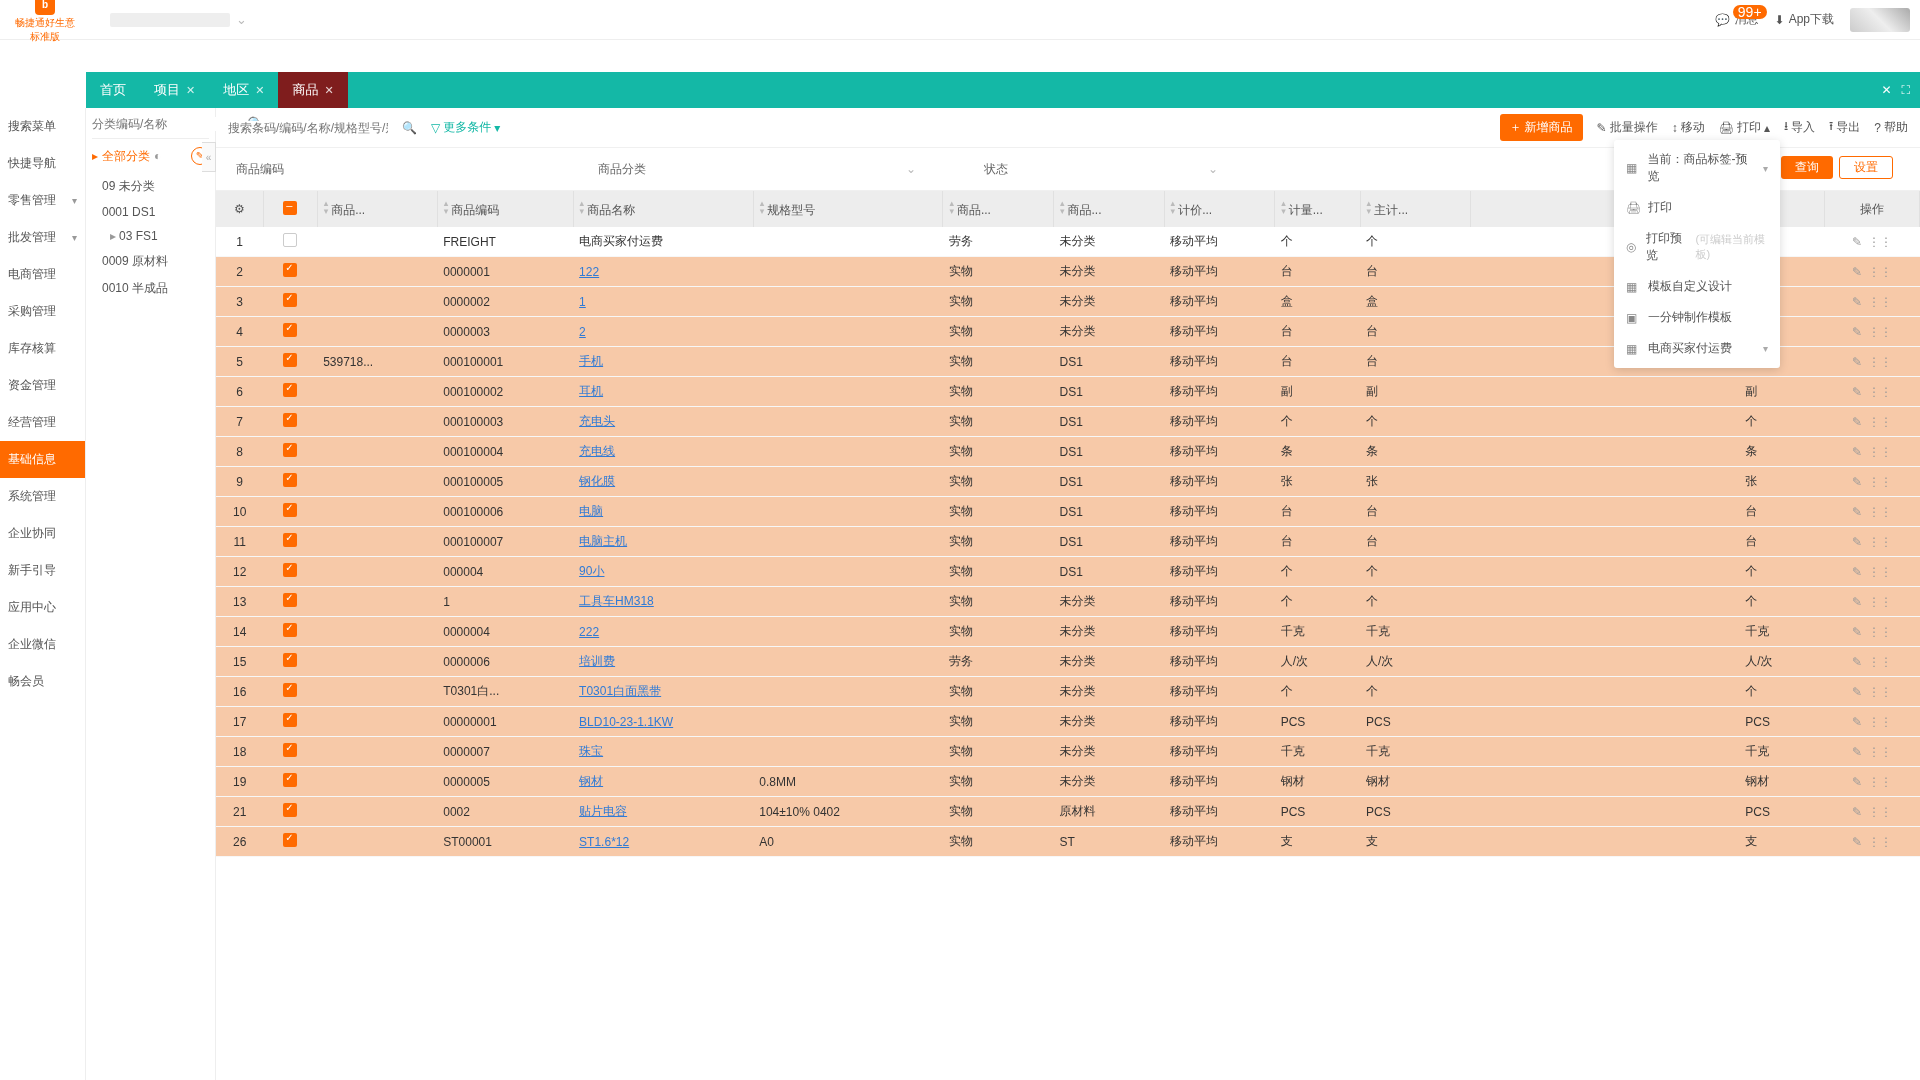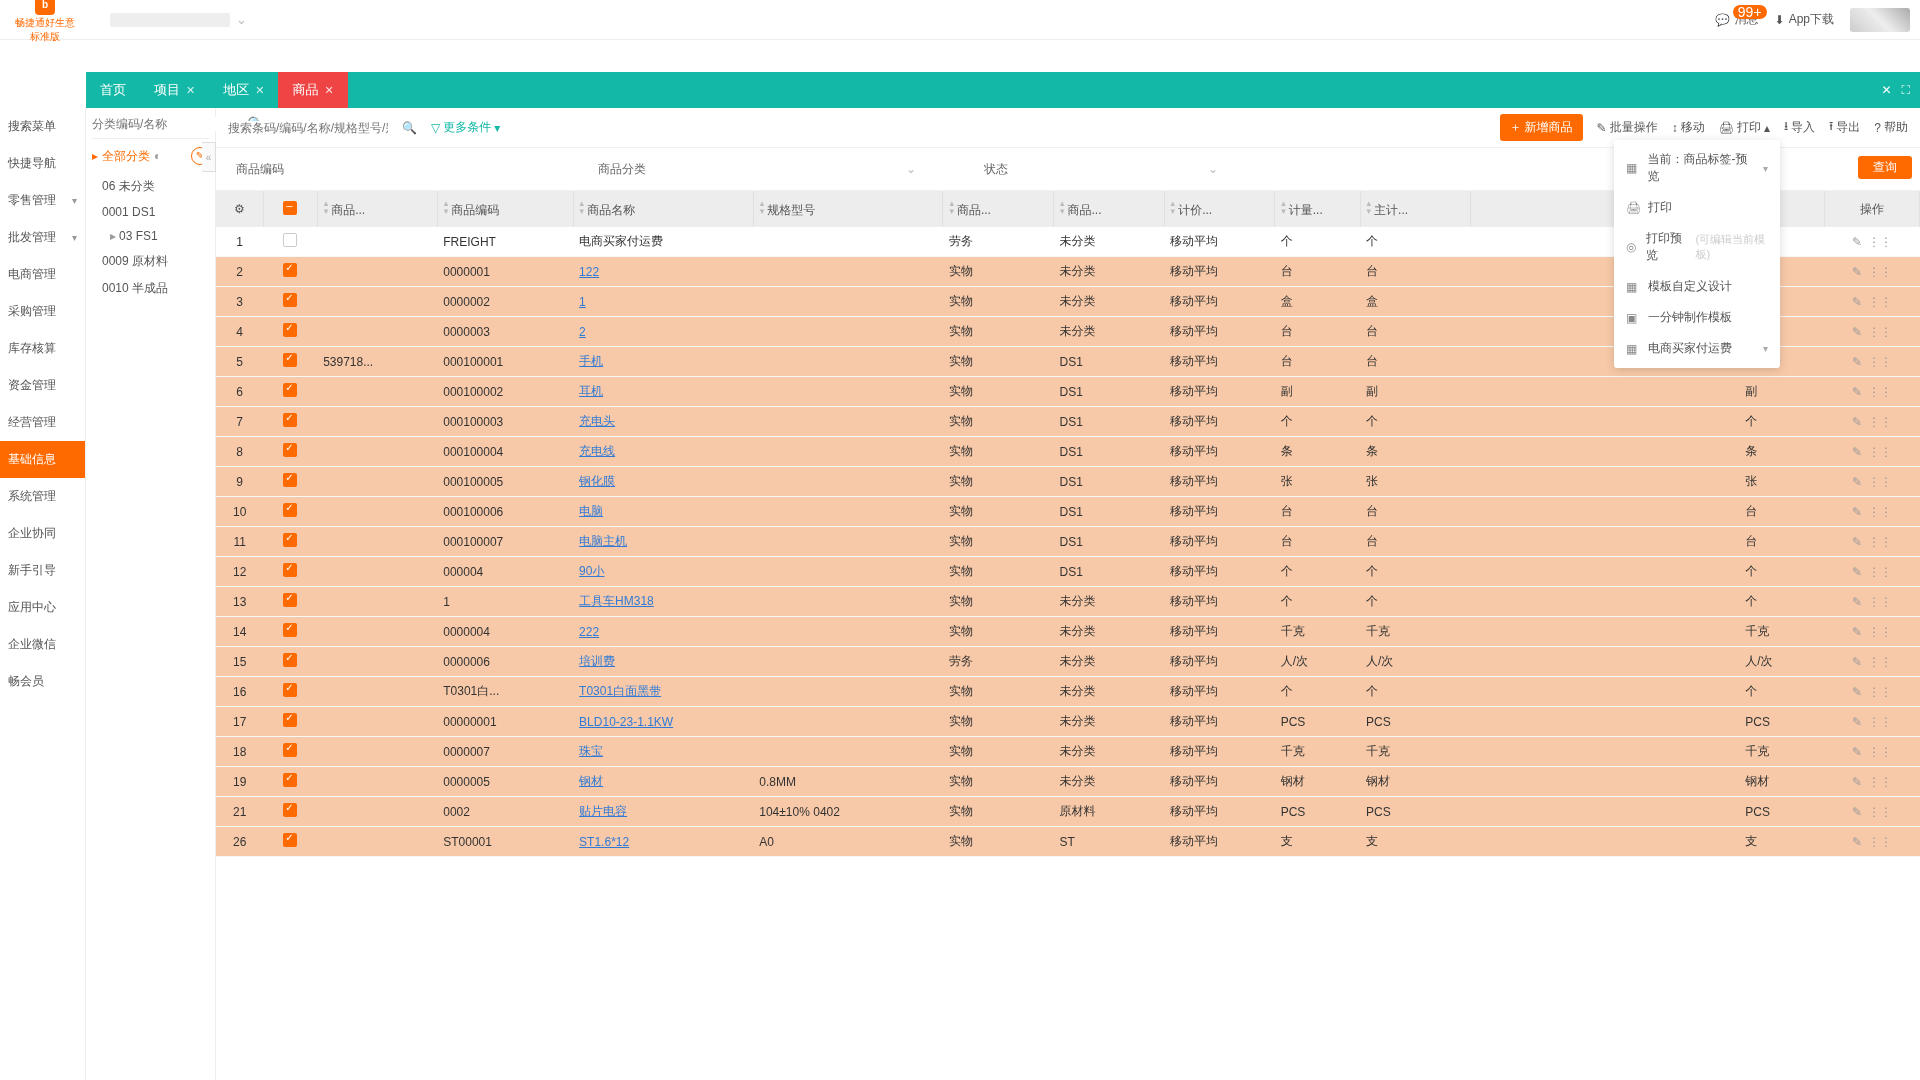--- a/index.html
+++ b/index.html
@@ -9,21 +9,21 @@
 .logo-icon { width: 20px; height: 20px; background: #ff6a00; border-radius: 4px; margin-bottom: 1px; color:#fff; text-align:center; line-height:20px; font-weight:bold;}
 .org-select { margin-left: 30px; font-size: 13px; color: #999; display:flex; align-items:center; gap:6px;}
 .top-right { margin-left: auto; display: flex; align-items: center; gap: 16px; }
 .top-right-item { display: flex; align-items: center; gap: 4px; color: #555; font-size: 12px; cursor: pointer; position: relative; }
 .badge { position: absolute; top: -6px; right: -8px; background: #ff6a00; color: #fff; border-radius: 8px; padding: 0 5px; font-size: 14px; line-height: 14px;}
 .avatar { width: 60px; height: 24px; background: linear-gradient(45deg,#ccc,#eee,#aaa); border-radius: 3px; }
 
 .tabs-bar { height: 36px; background: #14b8a6; display: flex; align-items: stretch; margin-top: 32px; }
 .sidebar-spacer { width: 86px; background: #fff; }
 .tab { padding: 0 14px; display: flex; align-items: center; color: #fff; font-size: 13px; cursor: pointer; gap: 6px;}
-.tab.active { background: #ef4444; }
+.tab.active { background: #7f1d1d; }
 .tab .x { font-size: 11px; opacity: .8;}
 .tabs-right { margin-left: auto; display: flex; align-items: center; gap: 10px; padding-right: 10px; color: #fff; }
 .tabs-right span { cursor: pointer; }
 
 .layout { display: flex; height: calc(100vh - 76px); }
 .sidebar { width: 86px; border-right: 1px solid #eee; overflow-y: auto; }
 .sidebar-item { padding: 10px 8px; font-size: 12px; color: #555; cursor: pointer; display:flex; align-items:center; justify-content:space-between;}
 .sidebar-item.active { background: #ff6a00; color: #fff; }
 .sidebar-caret { font-size: 10px; color: #999; }
 
@@ -46,21 +46,21 @@
 .toolbar .more { color: #14b8a6; display:flex; align-items:center; gap:3px;}
 .toolbar-right { margin-left: auto; display: flex; align-items: center; gap: 14px;}
 .btn-primary { background: #ff6a00; color: #fff; padding: 5px 10px; border-radius: 3px; cursor: pointer; display:flex; align-items:center; gap:3px;}
 .toolbar-action { color: #555; cursor: pointer; display:flex; align-items:center; gap:3px;}
 
 .filter-bar { padding: 10px 16px; display: flex; align-items: center; gap: 40px; border-bottom: 1px solid #f0f0f0; position: relative;}
 .filter-group { display: flex; align-items: center; gap: 10px; font-size: 12px; color: #666;}
 .filter-group label { min-width: 52px; text-align:right;}
 .filter-input { border: none; border-bottom: 1px solid transparent; width: 260px; height: 22px; outline: none;}
 .filter-select { border: none; width: 260px; height: 22px; display:flex; align-items:center; justify-content:flex-end; color:#bbb;}
-.filter-actions { position: absolute; right: 8px; top: 8px; display: flex; flex-direction: column; gap: 16px;}
+.filter-actions { position: absolute; right: 27px; top: 8px; display: flex; flex-direction: row; gap: 6px;}
 .btn-query { background: #ff6a00; color: #fff; padding: 3px 14px; border-radius: 3px; cursor: pointer; font-size:12px; text-align:center;}
 .btn-setting { border: 1px solid #ff6a00; color: #ff6a00; padding: 2px 14px; border-radius: 3px; cursor: pointer; font-size:12px; text-align:center;}
 
 .table-wrap { flex: 1; overflow: auto; position: relative;}
 table { width: 100%; border-collapse: collapse; font-size: 12px; table-layout: fixed;}
 th { background: #ededed; text-align: left; padding: 8px 6px; font-weight: normal; color: #555; border-right: 1px solid #e0e0e0; position: sticky; top: 0; white-space:nowrap; overflow:hidden; text-overflow:ellipsis;}
 th .sort { color: #bbb; font-size: 9px; margin-right: 3px; display:inline-block; line-height:8px;}
 td { padding: 6px 6px; border-bottom: 1px solid rgba(0,0,0,.03); white-space: nowrap; overflow: hidden; text-overflow: ellipsis;}
 tr.sel td { background: #f7c9a8; }
 .link { color: #317bd6; text-decoration: underline; cursor: pointer;}
@@ -202,21 +202,21 @@
         <span class="tree-search-icon">🔍</span>
       </div>
       <div class="tree-head">
         <span style="color:#ff6a00;">▸</span>
         <span class="label">全部分类</span>
         <span style="color:#999;">◐</span>
         <span class="edit">✎</span>
       </div>
       <div class="tree-collapse">«</div>
       <div id="tree-host">
-          <div class="tree-node"><span>06 未分类</span></div>
+          <div class="tree-node"><span>09 未分类</span></div>
           <div class="tree-node"><span>0001 DS1</span></div>
           <div class="tree-node indent">
             <span style="color:#999;">▸</span>
             <span>03 FS1</span>
           </div>
           <div class="tree-node"><span>0009 原材料</span></div>
           <div class="tree-node"><span>0010 半成品</span></div>
         </div>
     </div>
 

